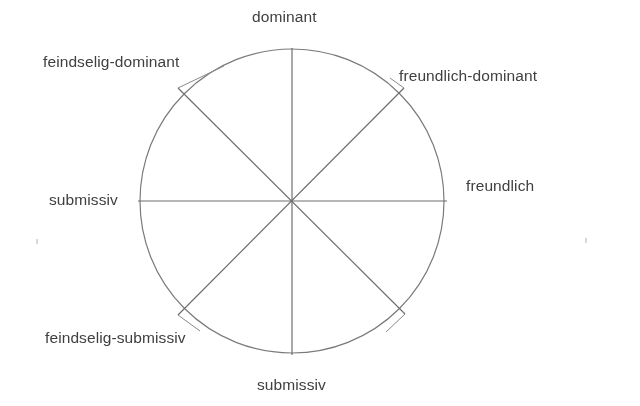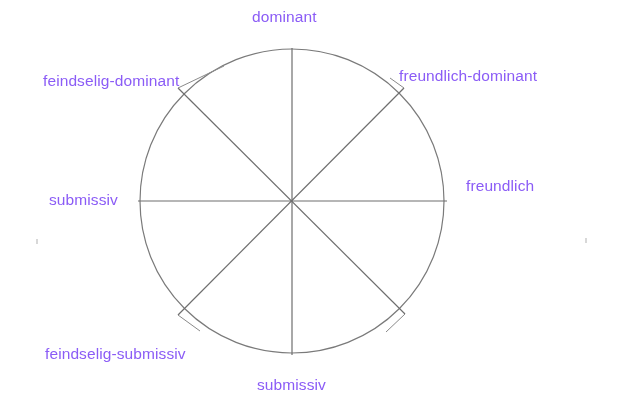--- a/index.html
+++ b/index.html
@@ -32,32 +32,32 @@
     width: 640px;
     height: 406px;
     display: block;
   }
 
   .axis-label {
     position: absolute;
     font-family: "Liberation Sans", sans-serif;
     font-size: 15.5px;
     line-height: 19px;
-    color: #8b5cf6;
+    color: #404040;
     white-space: nowrap;
     letter-spacing: 0.1px;
   }
 
   
   .lbl-dominant            { left: 252px; top: 7px;   }
-  .lbl-hostile-dominant    { left: 43px;  top: 52px; margin-top: 19px;  }
+  .lbl-hostile-dominant    { left: 43px;  top: 52px;  }
   .lbl-friendly-dominant   { left: 399px; top: 57px; margin-top: 9px;  }
   .lbl-hostile             { left: 49px;  top: 190px; }
   .lbl-friendly            { left: 466px; top: 176px; }
-  .lbl-hostile-submissive  { left: 45px;  top: 344px; text-align: center; }
+  .lbl-hostile-submissive  { left: 45px;  top: 328px; text-align: center; }
   .lbl-friendly-submissive { left: 389px; top: 335px; }
   .lbl-submissive          { left: 257px; top: 375px; }
 
   .speck {
     position: absolute;
     width: 2px;
     height: 5px;
     background: #d8d8d8;
   }
   .speck-left  { left: 36px;  top: 239px; }

